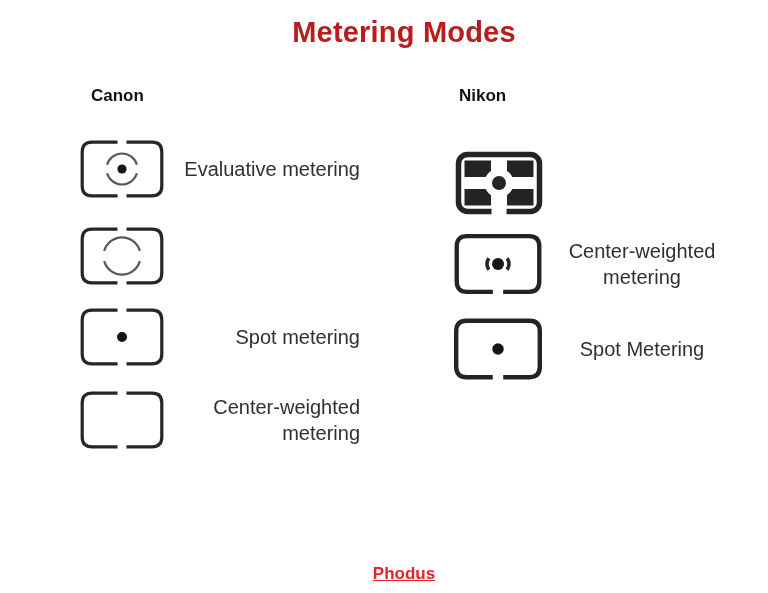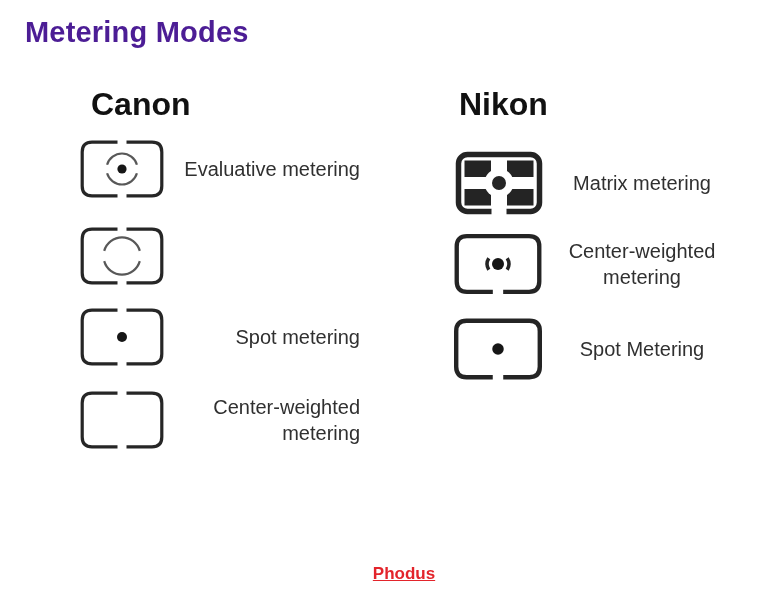--- a/index.html
+++ b/index.html
@@ -1,25 +1,25 @@
 <!DOCTYPE html>
 <html><head>
 <meta charset="utf-8">
 <style>
   html,body{margin:0;padding:0;}
   body{
     width:768px;height:593px;position:relative;background:#ffffff;
     font-family:"Liberation Sans", sans-serif;overflow:hidden;
   }
   .title{
-    position:absolute;left:25px;right:0;top:16px;text-align:left;
-    font-size:29px;font-weight:800;color:#4c1d95;letter-spacing:.2px;
+    position:absolute;left:40px;right:0;top:16px;text-align:center;
+    font-size:29px;font-weight:800;color:#b91c1c;letter-spacing:.2px;
   }
   .col-heading{
-    position:absolute;top:86px;font-size:32px;font-weight:800;color:#111111;
+    position:absolute;top:86px;font-size:17px;font-weight:800;color:#111111;
   }
   #canon-heading{left:91px;}
   #nikon-heading{left:459px;}
   .row{
     position:absolute;display:flex;align-items:center;
   }
   .row .icon-box{flex:0 0 auto;display:block;}
   .row .icon-box svg{display:block;}
   .canon-row{left:80px;width:280px;}
   .canon-row .icon-box{width:84px;}
@@ -102,21 +102,20 @@
       <rect x="10.5" y="10.5" width="26.5" height="16.5" fill="#242424"></rect>
       <rect x="53" y="10.5" width="26.5" height="16.5" fill="#242424"></rect>
       <rect x="10.5" y="39" width="26.5" height="16.5" fill="#242424"></rect>
       <rect x="53" y="39" width="26.5" height="16.5" fill="#242424"></rect>
       <rect x="10.5" y="27" width="69" height="12" fill="#ffffff"></rect>
       <rect x="37.5" y="52" width="15" height="14" fill="#ffffff"></rect>
       <circle cx="45" cy="33" r="14.5" fill="#ffffff"></circle>
       <circle cx="45" cy="33" r="7" fill="#242424"></circle>
     </svg>
   </span>
-  <span class="label">Matrix metering</span>
 </div>
 
 <div class="row nikon-row" id="nikon-row-2">
   <span class="icon-box">
     <svg width="88" height="60" viewBox="0 0 84 58">
       <path d="M37 55.9 H12 Q2.1 55.9 2.1 46 V12 Q2.1 2.1 12 2.1 H72 Q81.9 2.1 81.9 12 V46 Q81.9 55.9 72 55.9 H47" fill="none" stroke="#242424" stroke-width="4.2"></path>
       <path d="M50.9 23.43 A10.5 10.5 0 0 1 50.9 34.57" fill="none" stroke="#242424" stroke-width="3.4"></path>
       <path d="M33.1 34.57 A10.5 10.5 0 0 1 33.1 23.43" fill="none" stroke="#242424" stroke-width="3.4"></path>
       <circle cx="42" cy="29" r="5.8" fill="#161616"></circle>
     </svg>

